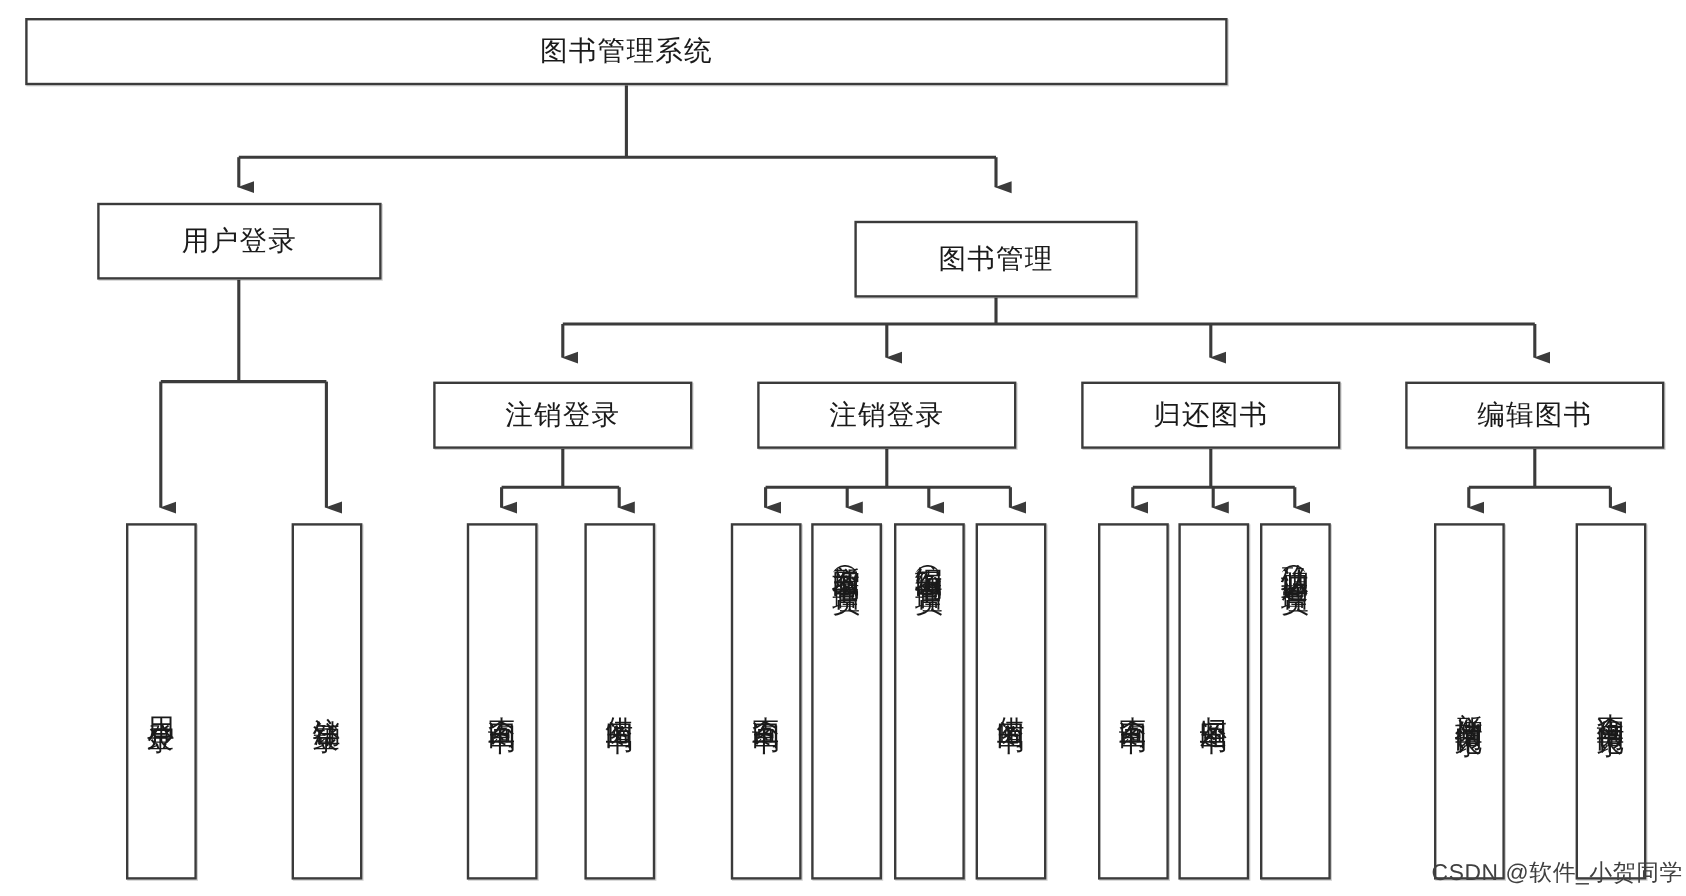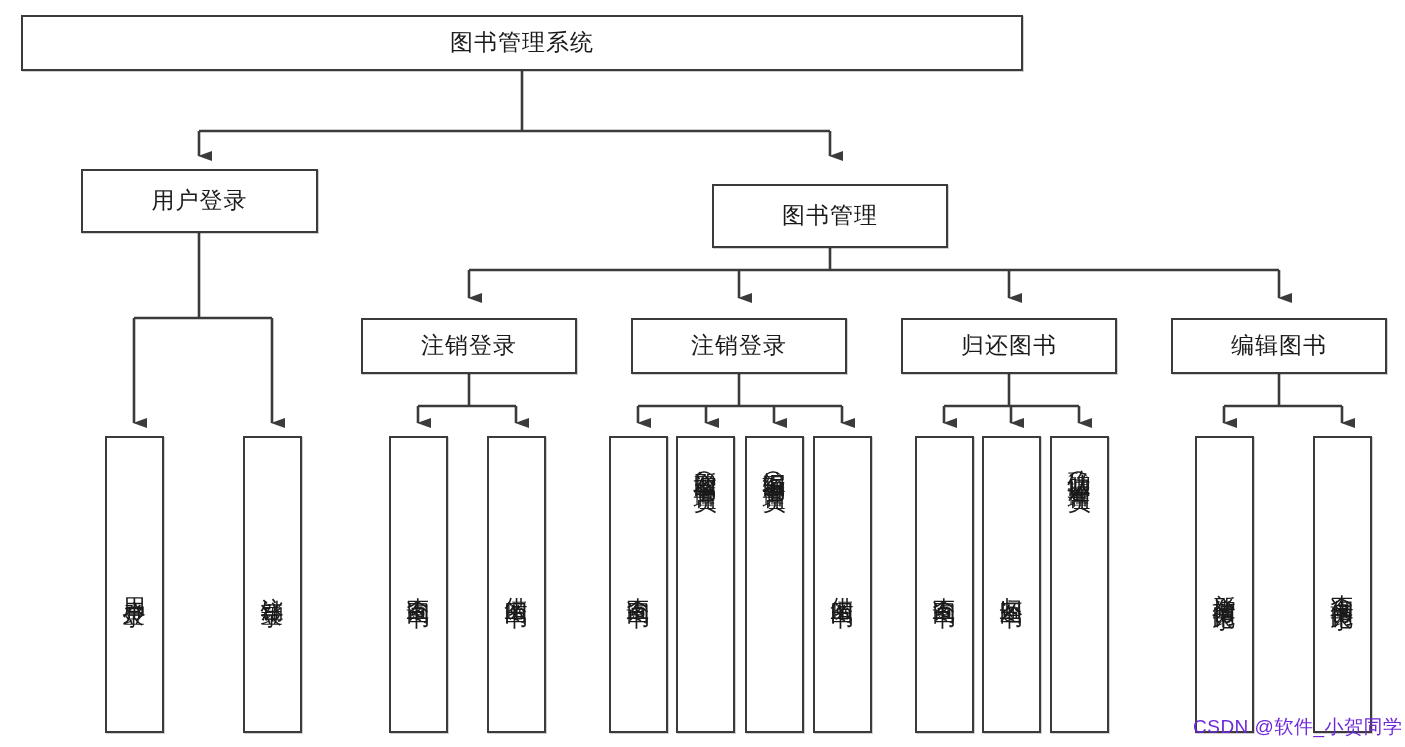--- a/index.html
+++ b/index.html
@@ -52,21 +52,21 @@
     align-items: center;
     justify-content: flex-start;
     padding-top: 14px;
   }
   .node.vertical.centerpad {
     justify-content: center;
     padding-top: 0;
   }
   .watermark {
     position: absolute;
-    color: #6d28d9;
+    color: #404040;
     font-size: 19px;
     white-space: nowrap;
     letter-spacing: 0.5px;
   }
 </style>
 </head>
 <body>
 
 <div id="canvas">
 

